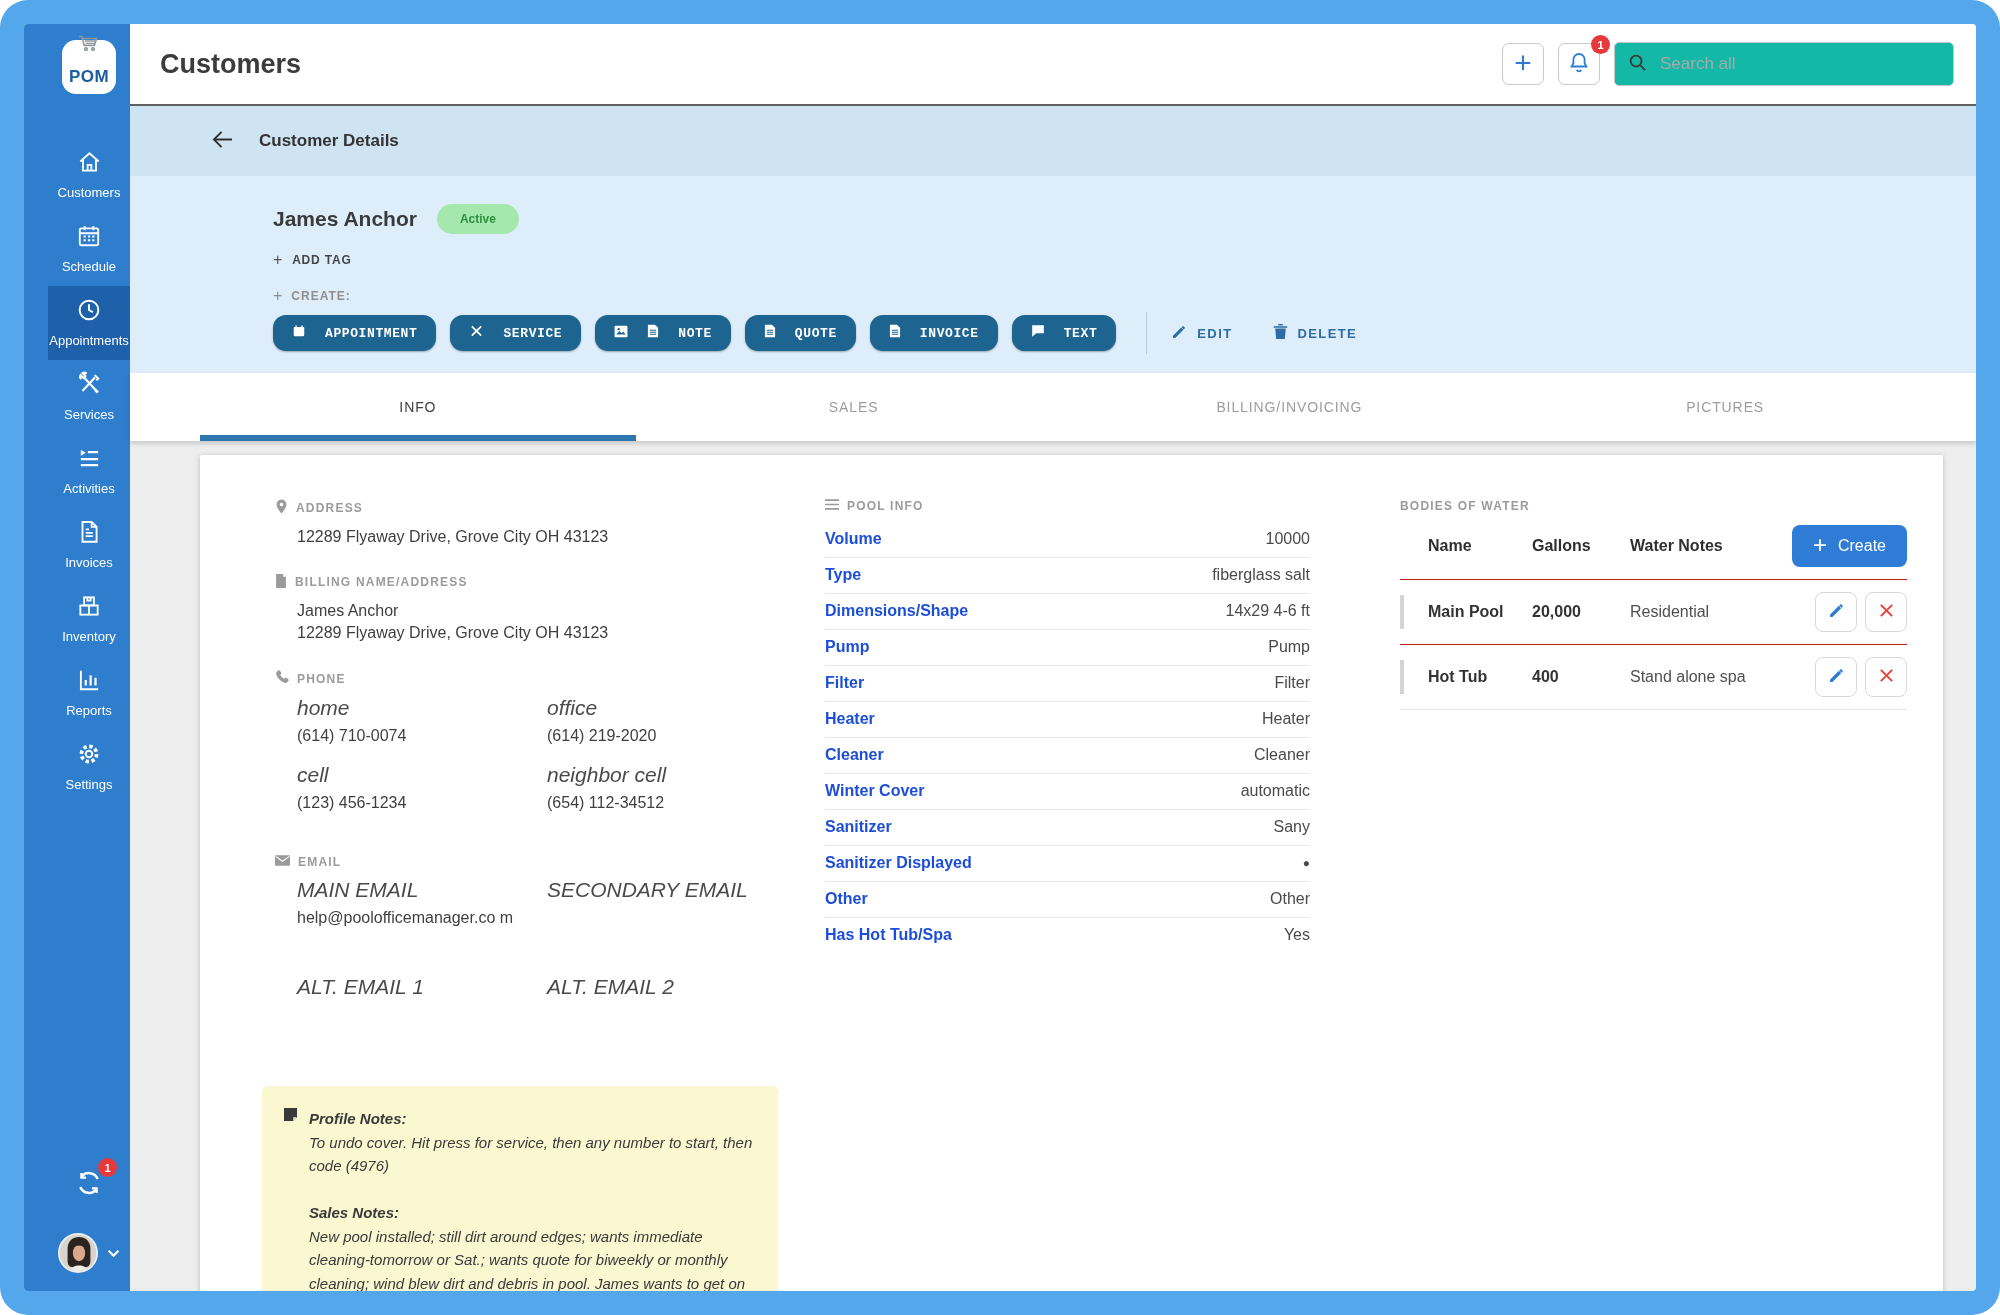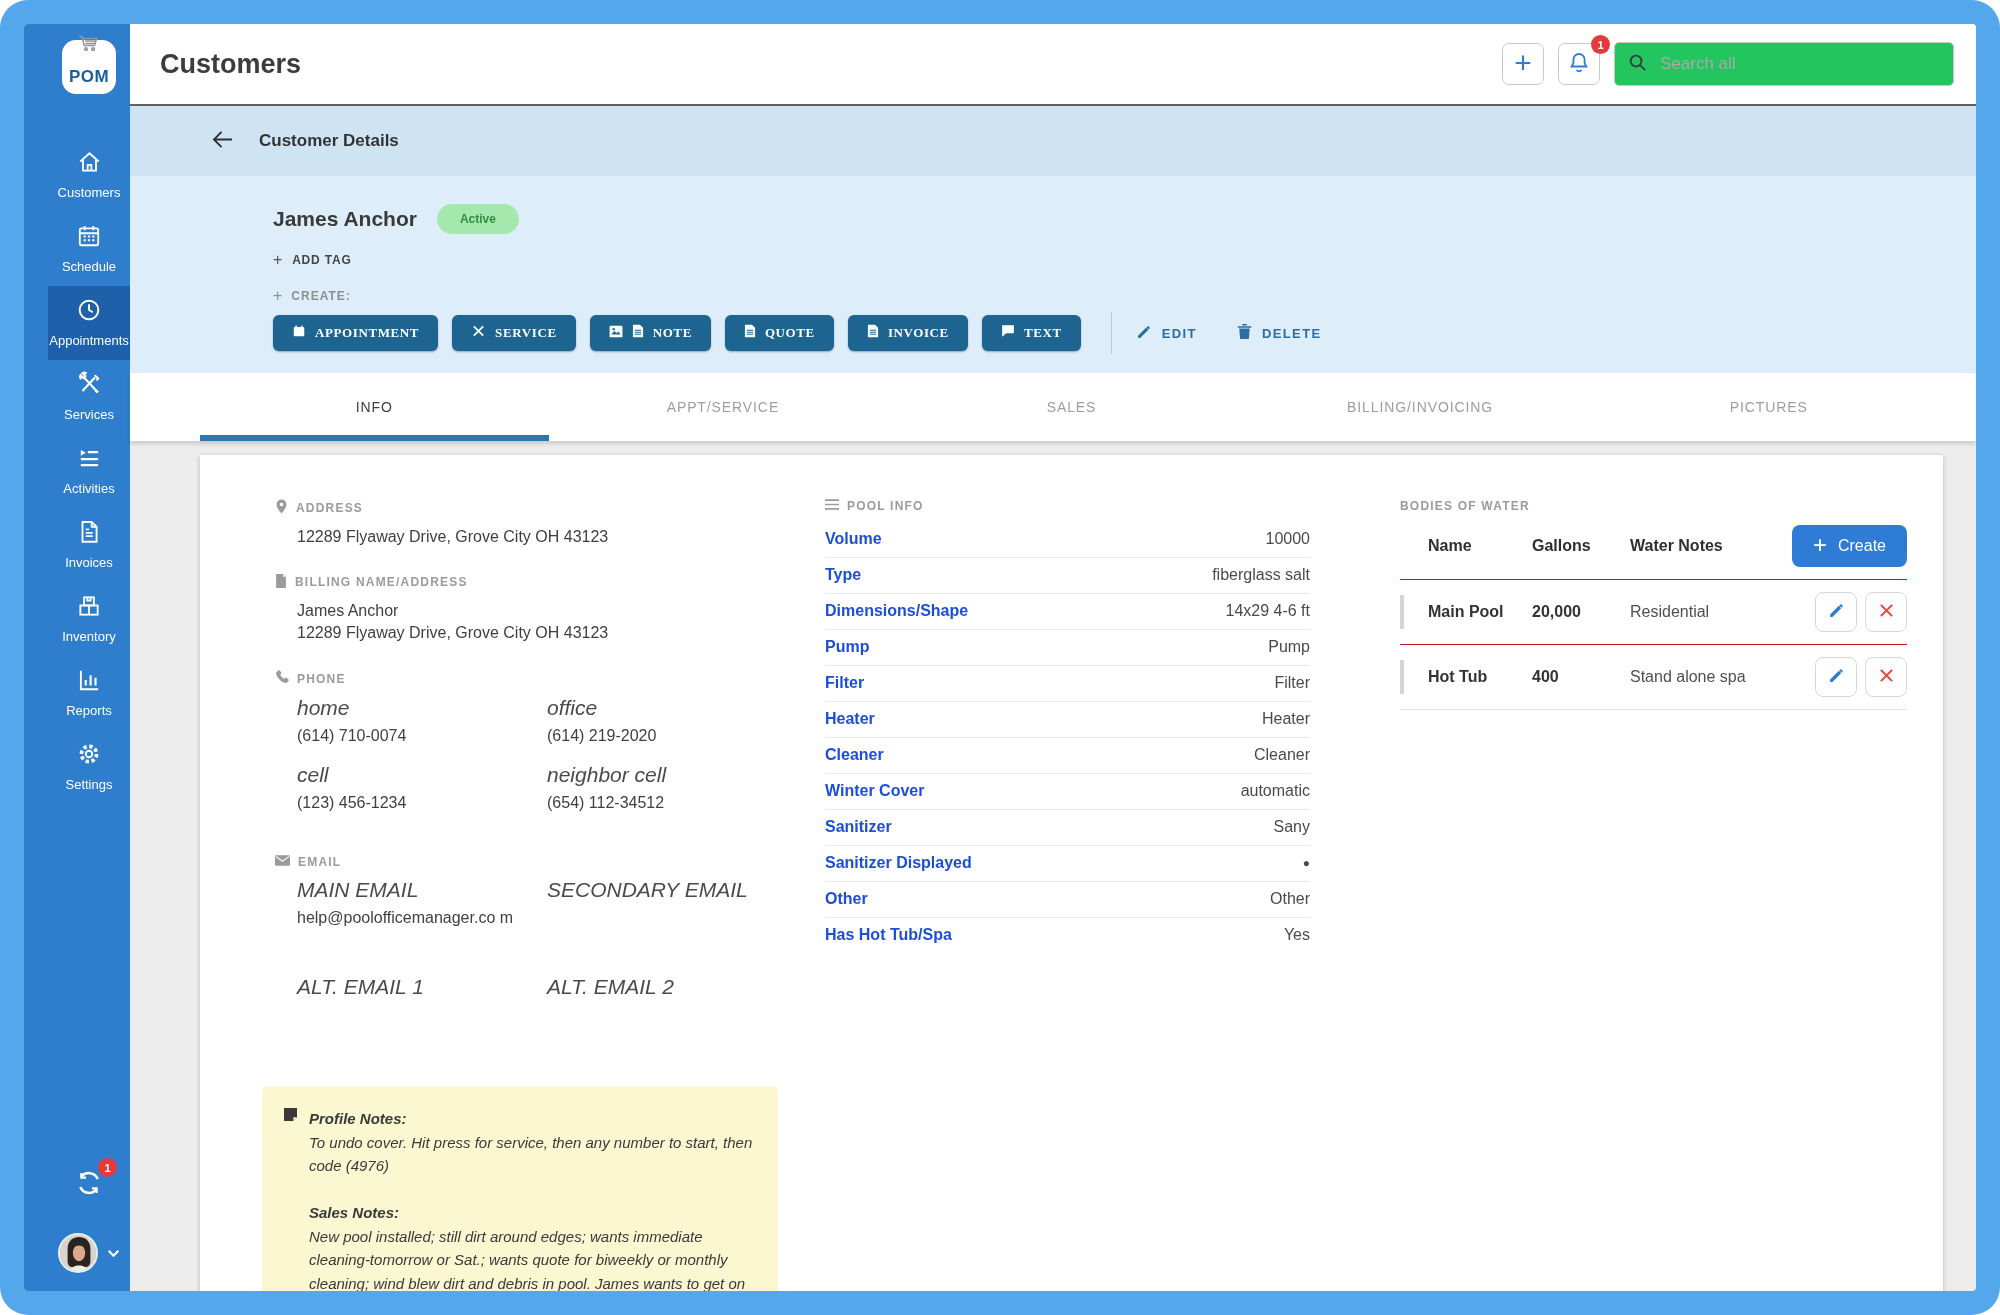--- a/index.html
+++ b/index.html
@@ -22,37 +22,37 @@
   .avatar-row { display:flex; align-items:center; gap:9px; cursor:pointer; }
   .avatar { width:40px; height:40px; border-radius:50%; overflow:hidden; background:#cfc8c0; border:2px solid #e9eef2; }
 
   
   .main { flex:1; display:flex; flex-direction:column; min-width:0; }
   .topbar { height:82px; background:#fff; display:flex; align-items:center; padding:0 22px 0 30px; border-bottom:2px solid rgba(0,0,0,.62); flex-shrink:0; }
   .page-title { font-size:27px; font-weight:bold; color:#3c3c3c; }
   .topbar-actions { margin-left:auto; display:flex; align-items:center; gap:14px; }
   .icon-btn { width:42px; height:42px; border:1px solid #c9c9c9; border-radius:7px; background:#fff; display:flex; align-items:center; justify-content:center; position:relative; cursor:pointer; }
   .plus-glyph { color:#2d7cd4; font-size:30px; font-weight:300; line-height:0; margin-top:-3px; }
-  .search-box { width:340px; height:44px; border:1px solid #c7c7c7; border-radius:5px; display:flex; align-items:center; padding:0 13px; gap:11px; background:#22c55e; }
+  .search-box { width:340px; height:44px; border:1px solid #c7c7c7; border-radius:5px; display:flex; align-items:center; padding:0 13px; gap:11px; background:#14b8a6; }
   .search-box input { border:none; outline:none; font-size:17px; color:#444; width:100%; font-family:"Liberation Sans", sans-serif; background:transparent; }
   .search-box input::placeholder { color:#a9a9a9; }
 
   .details-bar { height:70px; background:#cfe4f3; display:flex; align-items:center; padding-left:82px; gap:26px; flex-shrink:0; }
   .details-title { font-size:17px; font-weight:600; color:#333; }
   .back-btn { background:none; border:none; cursor:pointer; display:flex; padding:0; }
 
   .cust-head { background:#ddeefa; padding:28px 0 0 143px; height:197px; flex-shrink:0; }
   .cust-name-row { display:flex; align-items:center; gap:20px; }
   .cust-name { font-size:21px; font-weight:bold; color:#3a3a3a; }
   .pill { background:#a5e8ad; color:#2f8f3f; font-size:12px; font-weight:bold; padding:8px 23px; border-radius:17px; }
   .add-tag { margin-top:19px; display:flex; align-items:center; gap:9px; font-size:12px; font-weight:bold; letter-spacing:.8px; color:#454545; background:none; border:none; cursor:pointer; padding:0; }
   .add-plus { font-size:16px; font-weight:400; color:#555; line-height:0; }
   .create-label { margin-top:22px; display:flex; align-items:center; gap:8px; font-size:12px; font-weight:bold; letter-spacing:1px; color:#8f8f8f; }
   .create-row { margin-top:9px; display:flex; align-items:center; }
-  .cbtn { background:#1d6590; color:#fff; border:none; border-radius:6px; height:36px; padding:0 19px; margin-right:14px; font-size:13px; font-weight:bold; letter-spacing:.6px; display:flex; align-items:center; gap:9px; cursor:pointer; box-shadow:0 1px 2px rgba(0,0,0,.3); font-family:Liberation Serif, serif; }
+  .cbtn { background:#1d6590; color:#fff; border:none; border-radius:13px; height:36px; padding:0 19px; margin-right:14px; font-size:13px; font-weight:bold; letter-spacing:.6px; display:flex; align-items:center; gap:19px; cursor:pointer; box-shadow:0 1px 2px rgba(0,0,0,.3); font-family:Liberation Mono, monospace; }
   .vdivider { width:1px; height:42px; background:#b6cddc; margin:0 18px 0 16px; }
   .action-link { color:#2e6da4; background:none; border:none; font-size:13px; font-weight:bold; letter-spacing:1.4px; display:flex; align-items:center; gap:10px; margin-right:28px; cursor:pointer; font-family:"Liberation Sans", sans-serif; }
 
   .tabs { background:#fff; display:flex; padding:0 33px 0 70px; height:68px; box-shadow:0 3px 4px rgba(0,0,0,.14); flex-shrink:0; position:relative; z-index:2; }
   .tab { flex:1; display:flex; align-items:center; justify-content:center; font-size:14px; letter-spacing:.9px; color:#9d9d9d; border-bottom:6px solid transparent; padding-top:6px; cursor:pointer; background:none; border-top:none; border-left:none; border-right:none; font-family:"Liberation Sans", sans-serif; }
   .tab.active { color:#3d3d3d; border-bottom-color:#2e77ae; }
 
   .content { flex:1; padding:14px 33px 0 70px; overflow:hidden; }
   .card { background:#fff; box-shadow:0 1px 5px rgba(0,0,0,.22); border-radius:2px; height:1200px; padding:44px 36px 0 75px; display:grid; grid-template-columns:460px 485px 1fr; column-gap:90px; }
 
@@ -321,21 +321,20 @@
                   <path d="M1 4h18v2H1zM7 1h6v2H7z"></path>
                   <path d="M3 7h14l-1.2 14H4.2z"></path>
                 </svg></span>
             <span>DELETE</span>
           </button>
         </div>
       </div>
 
       <div class="tabs">
         <button class="tab active">INFO</button>
-        <button class="tab">APPT/SERVICE</button>
         <button class="tab">SALES</button>
         <button class="tab">BILLING/INVOICING</button>
         <button class="tab">PICTURES</button>
       </div>
 
       <div class="content">
         <div class="card">
 
           <div>
             <div class="section">

